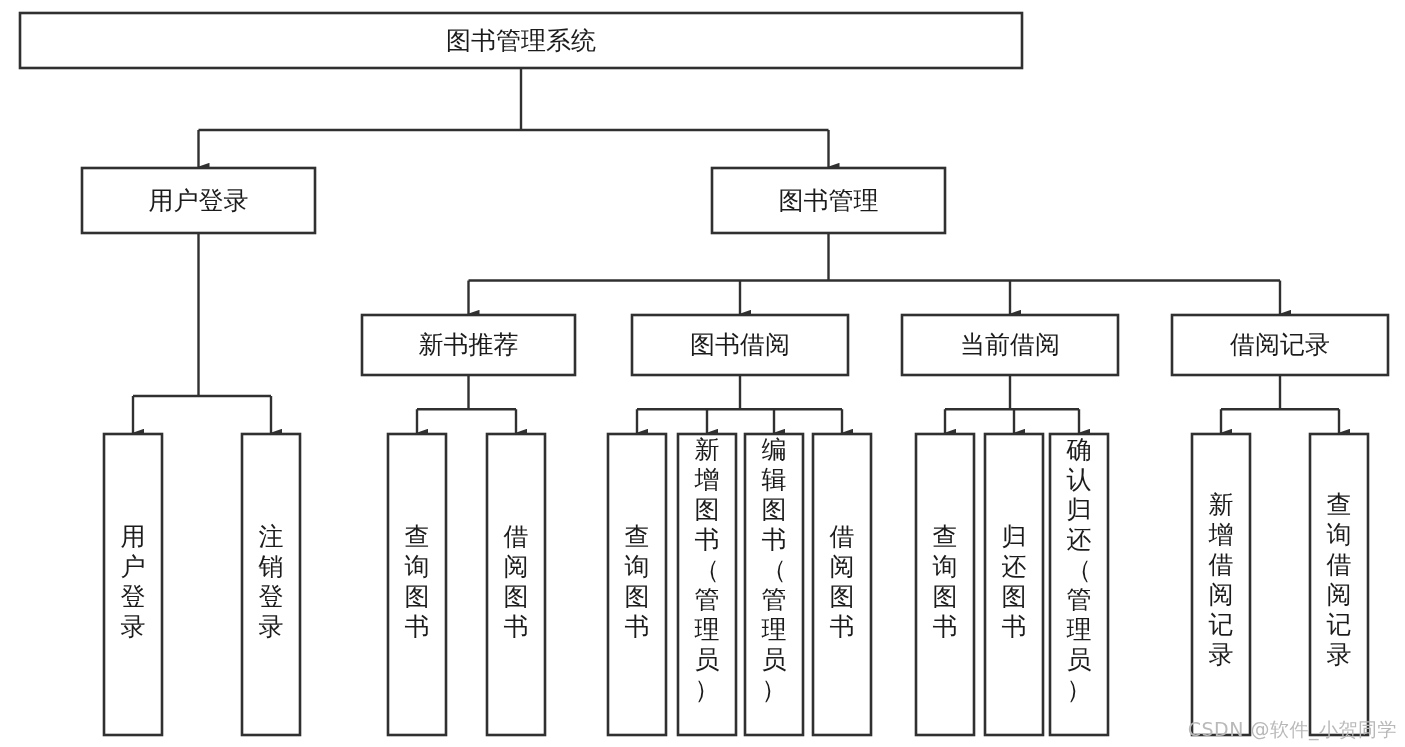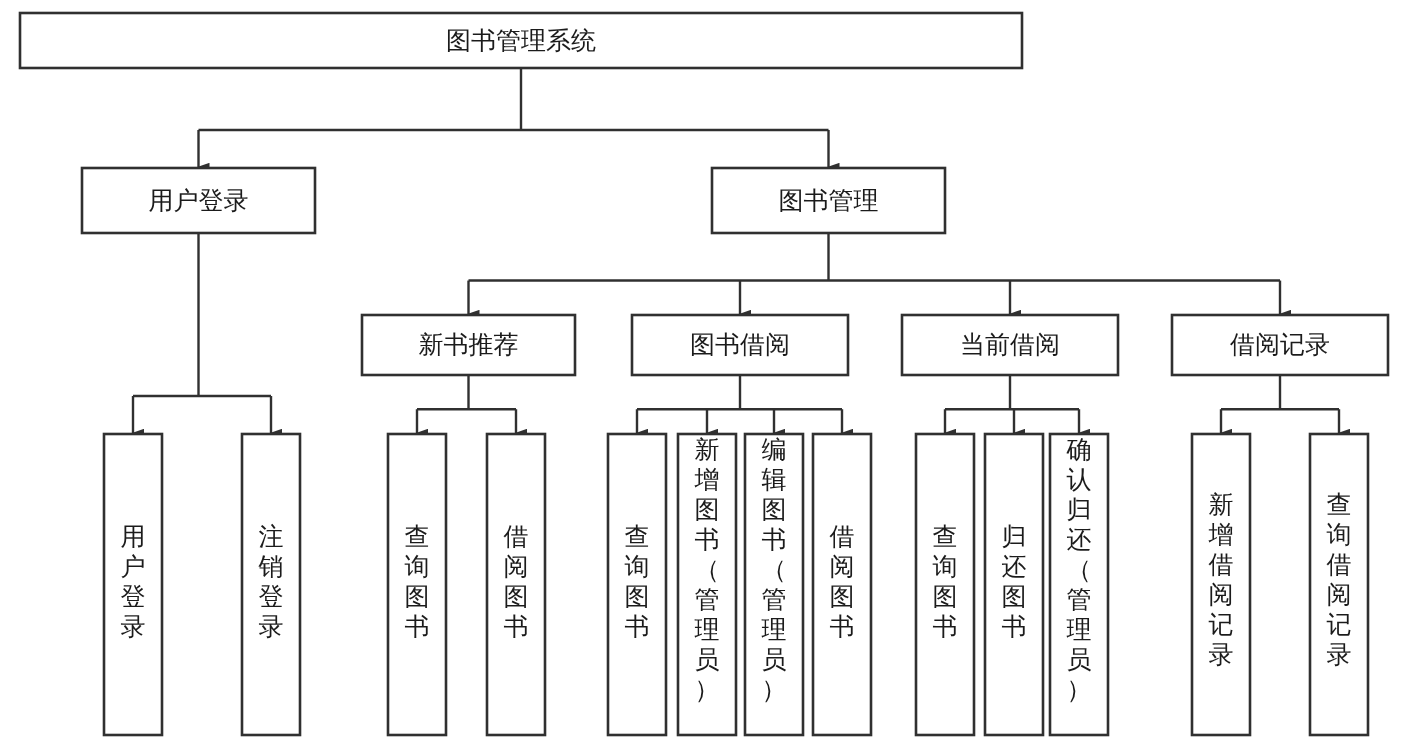--- a/index.html
+++ b/index.html
@@ -184,13 +184,14 @@
         <g>
           <rect x="1192" y="434" width="58" height="301" class="node-box"></rect>
           <text class="leaf-label-v" x="1221" y="512.5"><tspan x="1221" dy="0">新</tspan><tspan x="1221" dy="30">增</tspan><tspan x="1221" dy="30">借</tspan><tspan x="1221" dy="30">阅</tspan><tspan x="1221" dy="30">记</tspan><tspan x="1221" dy="30">录</tspan></text>
         </g>
         <g>
           <rect x="1310" y="434" width="58" height="301" class="node-box"></rect>
           <text class="leaf-label-v" x="1339" y="512.5"><tspan x="1339" dy="0">查</tspan><tspan x="1339" dy="30">询</tspan><tspan x="1339" dy="30">借</tspan><tspan x="1339" dy="30">阅</tspan><tspan x="1339" dy="30">记</tspan><tspan x="1339" dy="30">录</tspan></text>
         </g>
       </g>
   </svg>
+  <div class="watermark">CSDN @软件_小贺同学</div>
 </div>
 
 </body></html>

